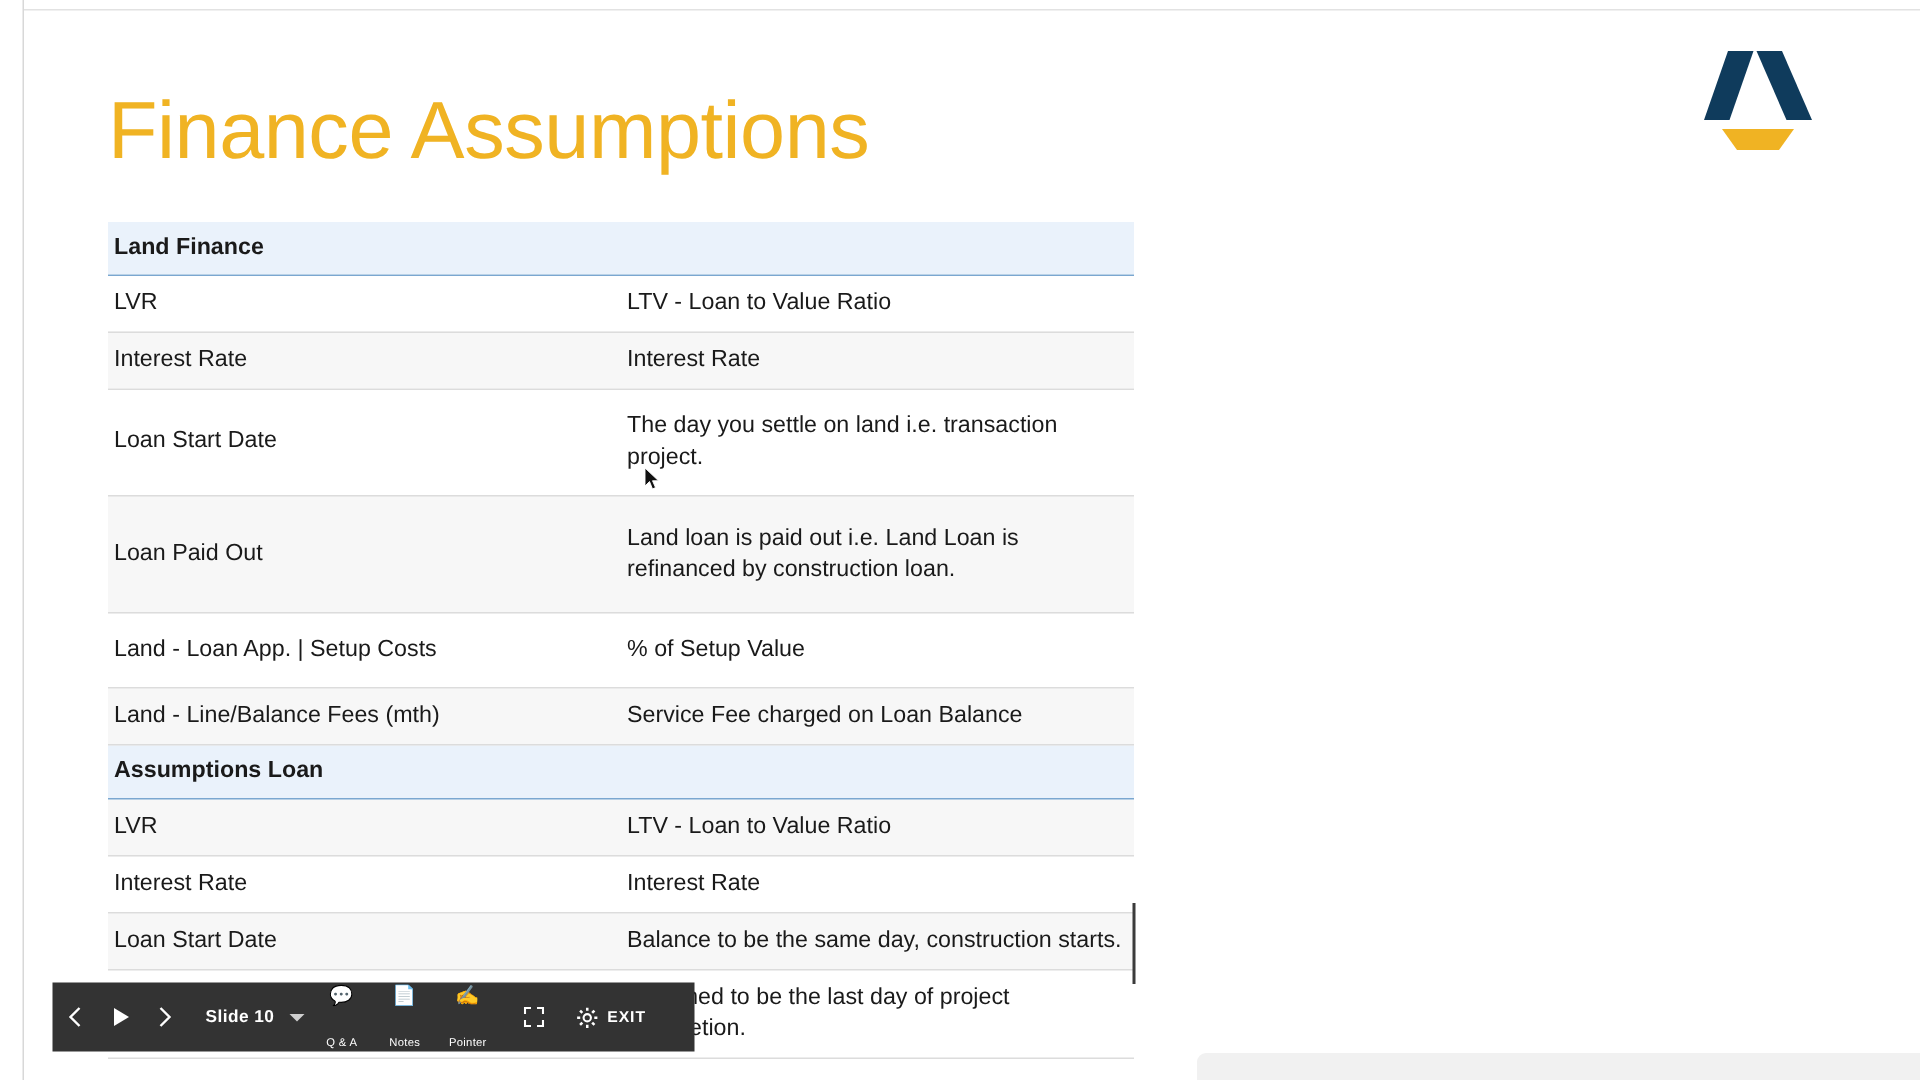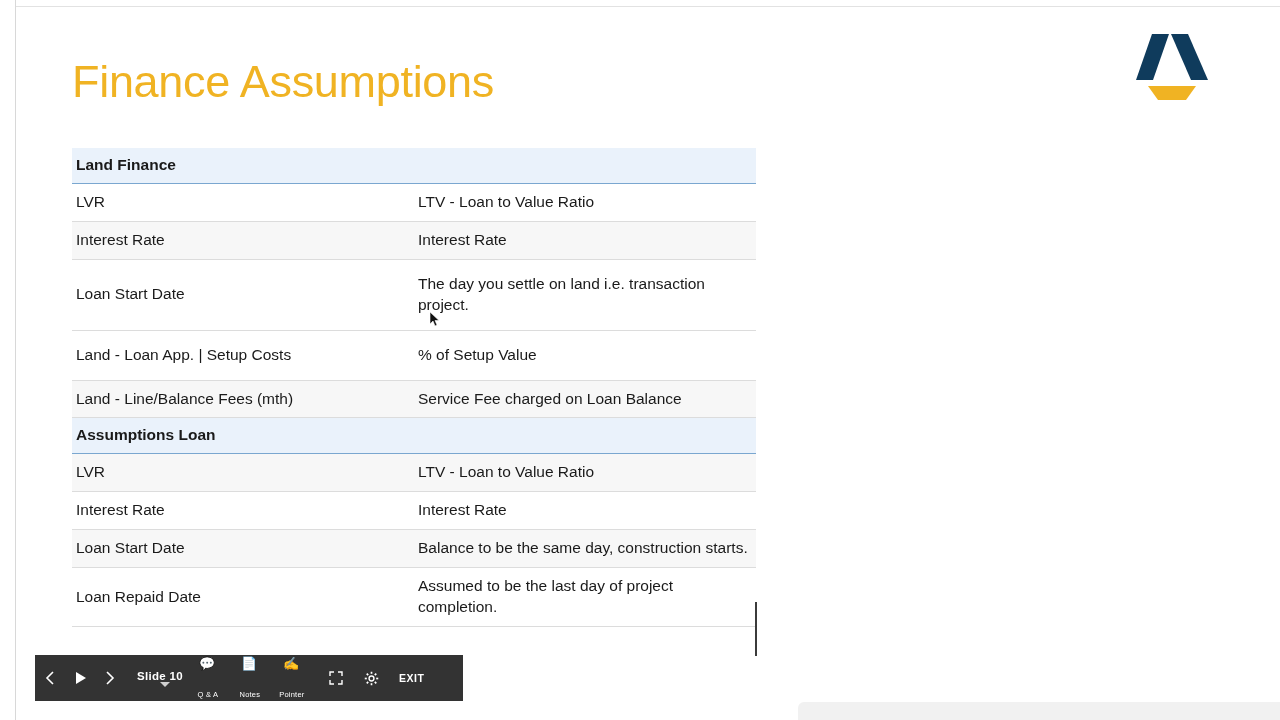--- a/index.html
+++ b/index.html
@@ -38,21 +38,21 @@
   }
   #edge-top {
     position: absolute;
     left: 8px; top: 6px; width: 1272px; height: 1px;
     background: #e2e2e2;
   }
   #slide-title {
     position: absolute;
     left: 64px;
     top: 56px;
-    font-size: 45px;
+    font-size: 54px;
     color: #f0b323;
     font-family: "Liberation Sans", sans-serif;
     letter-spacing: -0.3px;
     white-space: nowrap;
   }
   
   #logo {
     position: absolute;
     right: 72px;
     top: 34px;
@@ -131,21 +131,20 @@
     cursor: default;
   }
   #btn-prev, #btn-play, #btn-next { width: 30px; }
   #slide-counter {
     display: flex;
     align-items: center;
     margin-left: 12px;
     font-size: 11.5px;
     font-weight: bold;
     letter-spacing: 0.3px;
-    flex-direction: column;
   }
   #slide-caret {
     margin-left: 10px;
     width: 0; height: 0;
     border-left: 5px solid transparent;
     border-right: 5px solid transparent;
     border-top: 5px solid #cfcfcf;
   }
   .iconbtn {
     width: 34px;
@@ -164,21 +163,20 @@
     font-size: 7.5px;
     margin-top: 20px;
     color: #ffffff;
     letter-spacing: 0.2px;
     white-space: nowrap;
     text-align: center;
   }
   #btn-fullscreen { margin-left: 14px; width: 26px; }
   #btn-settings { margin-left: 10px; width: 26px; font-size: 15px; }
   #btn-exit {
-    margin-left: 14px;
     font-size: 10.5px;
     font-weight: bold;
     letter-spacing: 0.6px;
   }
   
   #br-shade {
     position: absolute;
     right: 0;
     bottom: 0;
     width: 482px;
@@ -214,20 +212,24 @@
             <td class="c1">LVR</td>
             <td class="c2">LTV - Loan to Value Ratio</td>
           </tr>
           <tr class="alt">
             <td class="c1">Interest Rate</td>
             <td class="c2">Interest Rate</td>
           </tr>
           <tr class="plain tall">
             <td class="c1">Loan Start Date</td>
             <td class="c2">The day you settle on land i.e. transaction project.</td>
+          </tr>
+          <tr class="alt xtall">
+            <td class="c1">Loan Paid Out</td>
+            <td class="c2">Land loan is paid out i.e. Land Loan is refinanced by construction loan.</td>
           </tr>
           <tr class="plain tall">
             <td class="c1">Land - Loan App. | Setup Costs</td>
             <td class="c2">% of Setup Value</td>
           </tr>
           <tr class="alt">
             <td class="c1">Land - Line/Balance Fees (mth)</td>
             <td class="c2">Service Fee charged on Loan Balance</td>
           </tr>
 

